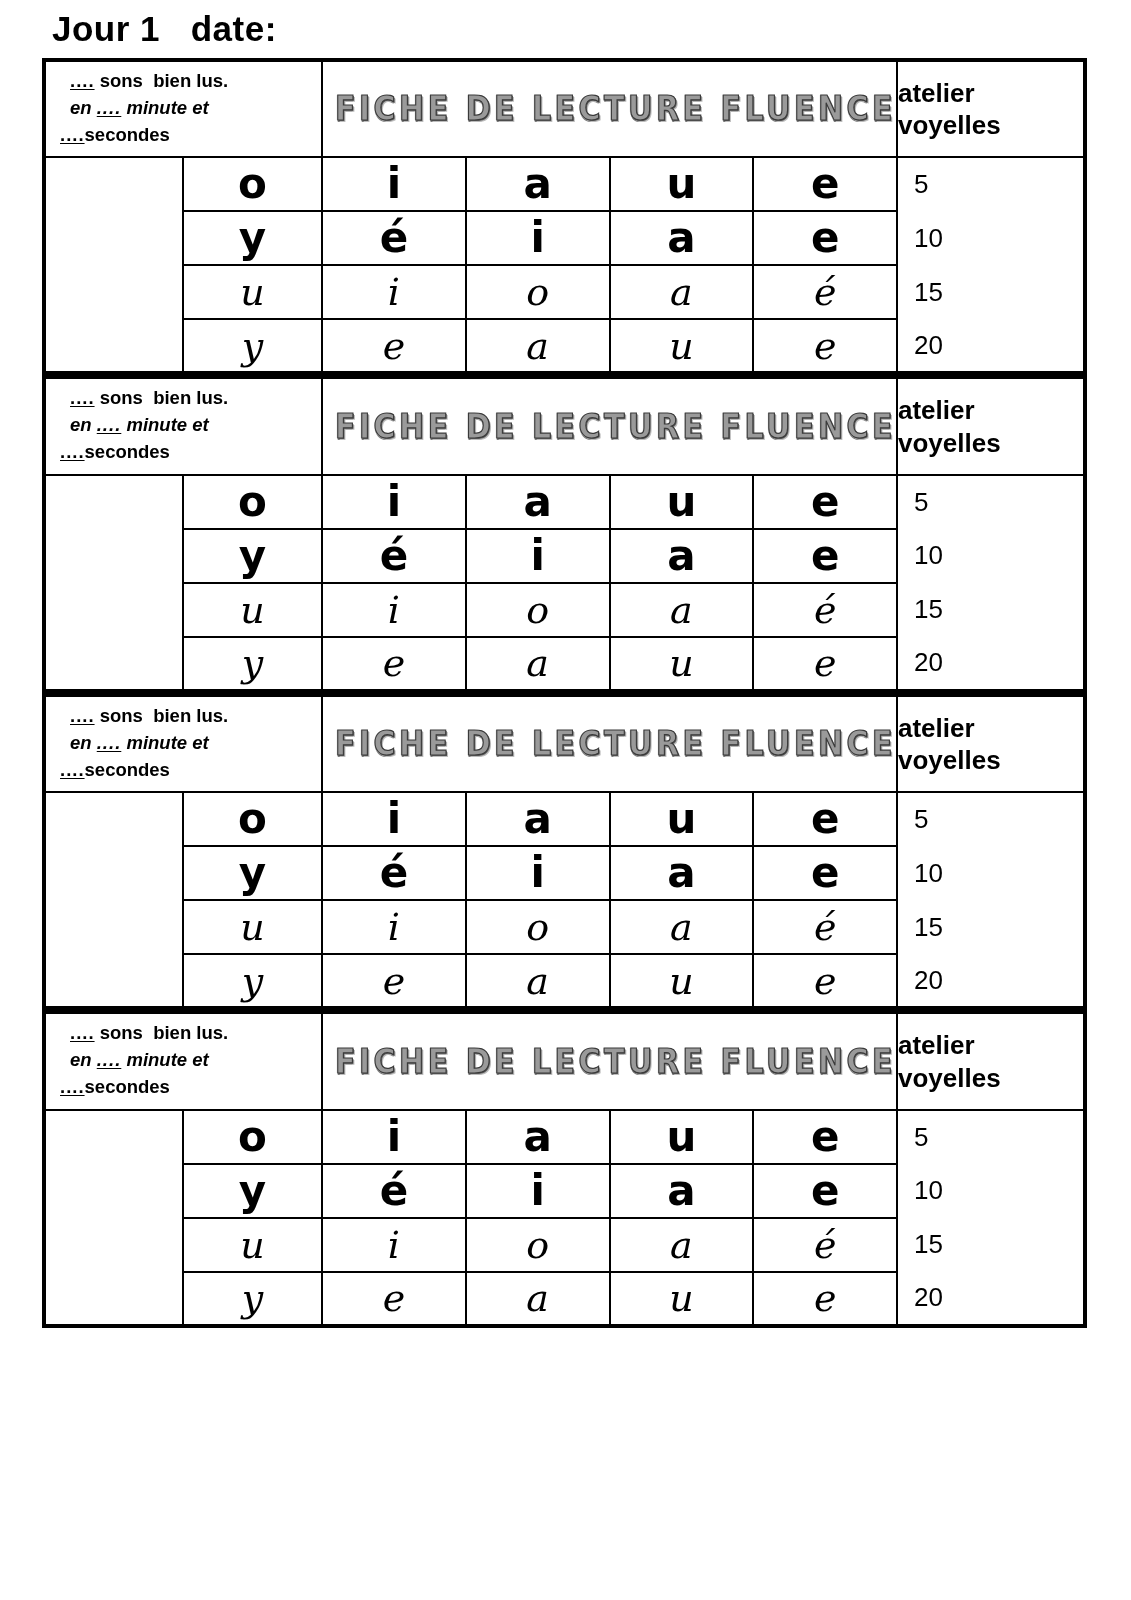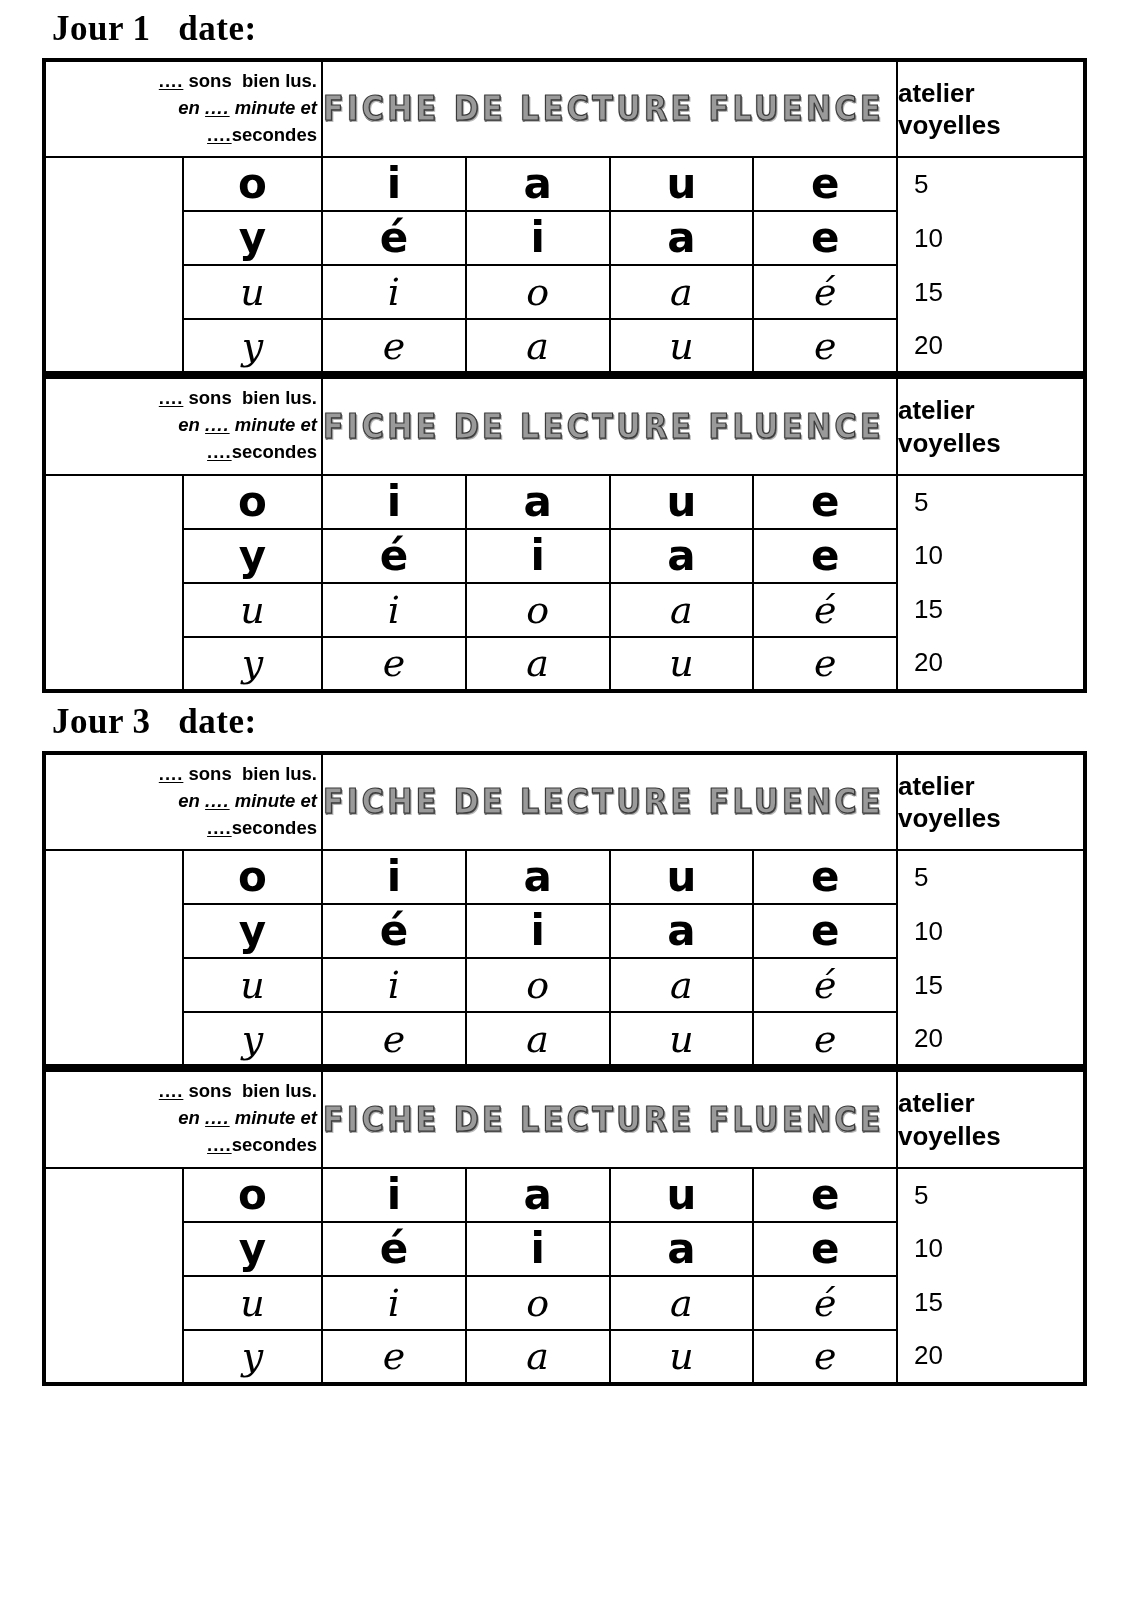--- a/index.html
+++ b/index.html
@@ -19,21 +19,21 @@
   .page {
     width: 1131px;
     padding: 0;
   }
 
   
   .day-block {
     position: relative;
   }
   .day-title {
-    font-family: Liberation Serif, serif;
+    font-family: Liberation Sans, sans-serif;
     font-weight: bold;
     font-size: 35px;
     letter-spacing: 0.5px;
     padding-left: 52px;
     height: 58px;
     line-height: 58px;
     white-space: pre;
   }
 
   .sheet {
@@ -47,25 +47,24 @@
 
   
   .hdr-row td {
     border: 2px solid #000;
     vertical-align: middle;
     padding: 0;
   }
   .hdr-left {
     width: 278px;
     padding: 6px 4px 8px 10px !important;
-    text-align: right;
   }
   .hdr-mid {
     width: 575px;
-    text-align: left;
+    text-align: right;
   }
   .hdr-right {
     width: 188px;
     text-align: left;
   }
 
   .score-line {
     font-size: 18.5px;
     font-weight: bold;
     line-height: 1.45;
@@ -246,21 +245,20 @@
             <td class="letter-cell"><span class="script-letter">e</span></td>
             <td class="letter-cell"><span class="script-letter">a</span></td>
             <td class="letter-cell"><span class="script-letter">u</span></td>
             <td class="letter-cell"><span class="script-letter">e</span></td>
             <td class="num-col">20</td>
           </tr>
         </tbody>
       </table>
     </div>
     <div class="day-block">
-      <div class="day-title">Jour 3   date:</div>
       <table class="sheet">
         <tbody>
           <tr class="hdr-row">
             <td class="hdr-left" colspan="2">
               <div class="score-line l1"><span class="dots">....</span><span> sons  bien lus.</span></div>
               <div class="score-line l2"><span>en </span><span class="dots">....</span><span> minute et</span></div>
               <div class="score-line l3"><span class="dots">....</span><span>secondes</span></div>
             </td>
             <td class="hdr-mid" colspan="4"><span class="fiche-title">FICHE DE LECTURE FLUENCE</span></td>
             <td class="hdr-right">

